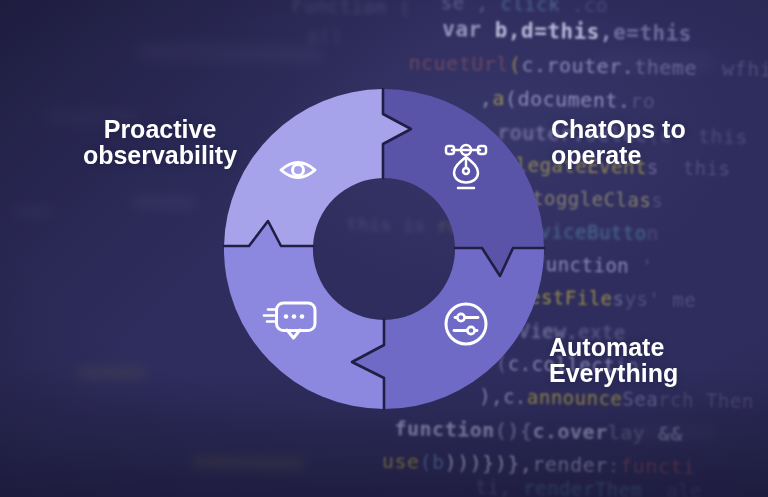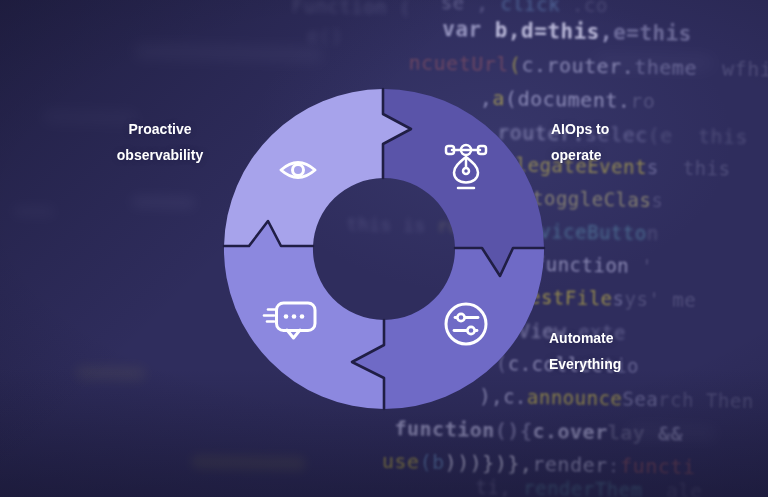--- a/index.html
+++ b/index.html
@@ -25,28 +25,28 @@
       linear-gradient(0deg, rgba(16,15,38,.40), rgba(16,15,38,0) 26%),
       radial-gradient(ellipse 120% 90% at 55% 42%, rgba(0,0,0,0) 45%, rgba(14,13,34,.48) 100%);
   }
   .glow{
     position:absolute;inset:0;
     background:radial-gradient(ellipse 45% 45% at 64% 28%, rgba(96,102,170,.16), rgba(96,102,170,0) 70%);
   }
   svg.donut{position:absolute;left:0;top:0;}
   .label{
     position:absolute;color:#ffffff;
-    font-weight:600;font-size:14px;line-height:26px;
+    font-weight:600;font-size:25px;line-height:26px;
     white-space:pre-line;
     text-shadow:0 0 6px rgba(20,18,50,.25);
   }
   .label.tl{left:60px;top:116px;width:200px;text-align:center;}
   .label.tr{left:551px;top:116px;text-align:left;}
   .label.bl{left:81px;top:316px;width:200px;text-align:center;}
-  .label.br{left:549px;top:325px;text-align:left;}
+  .label.br{left:549px;top:334px;text-align:left;}
 </style>
 </head>
 <body>
 
 <div class="stage">
 
   <div class="code-layer" id="code-layer">
     <div class="blob" style="left:140px;top:58px;width:190px;height:16px;background:#8a88b8;opacity:.10;filter:blur(7px);"></div>
     <div class="blob" style="left:50px;top:126px;width:95px;height:14px;background:#8a88b8;opacity:.08;filter:blur(7px);"></div>
     <div class="blob" style="left:140px;top:210px;width:65px;height:13px;background:#8a88b8;opacity:.10;filter:blur(6px);"></div>
@@ -125,18 +125,18 @@
       <circle cx="466" cy="324" r="20"></circle>
       <line x1="455" y1="317.5" x2="478" y2="317.5" stroke-width="2.8"></line>
       <line x1="454" y1="330.5" x2="477" y2="330.5" stroke-width="2.8"></line>
       <circle cx="461" cy="317.5" r="3.6" stroke-width="2.6" fill="#6f6ac6"></circle>
       <circle cx="471" cy="330.5" r="3.6" stroke-width="2.6" fill="#6f6ac6"></circle>
     </g>
   </svg>
 
   <div class="label tl">Proactive
 observability</div>
-  <div class="label tr">AIOps to
+  <div class="label tr">ChatOps to
 operate</div>
   <div class="label br">Automate
 Everything</div>
 
 </div>
 
 </body></html>

